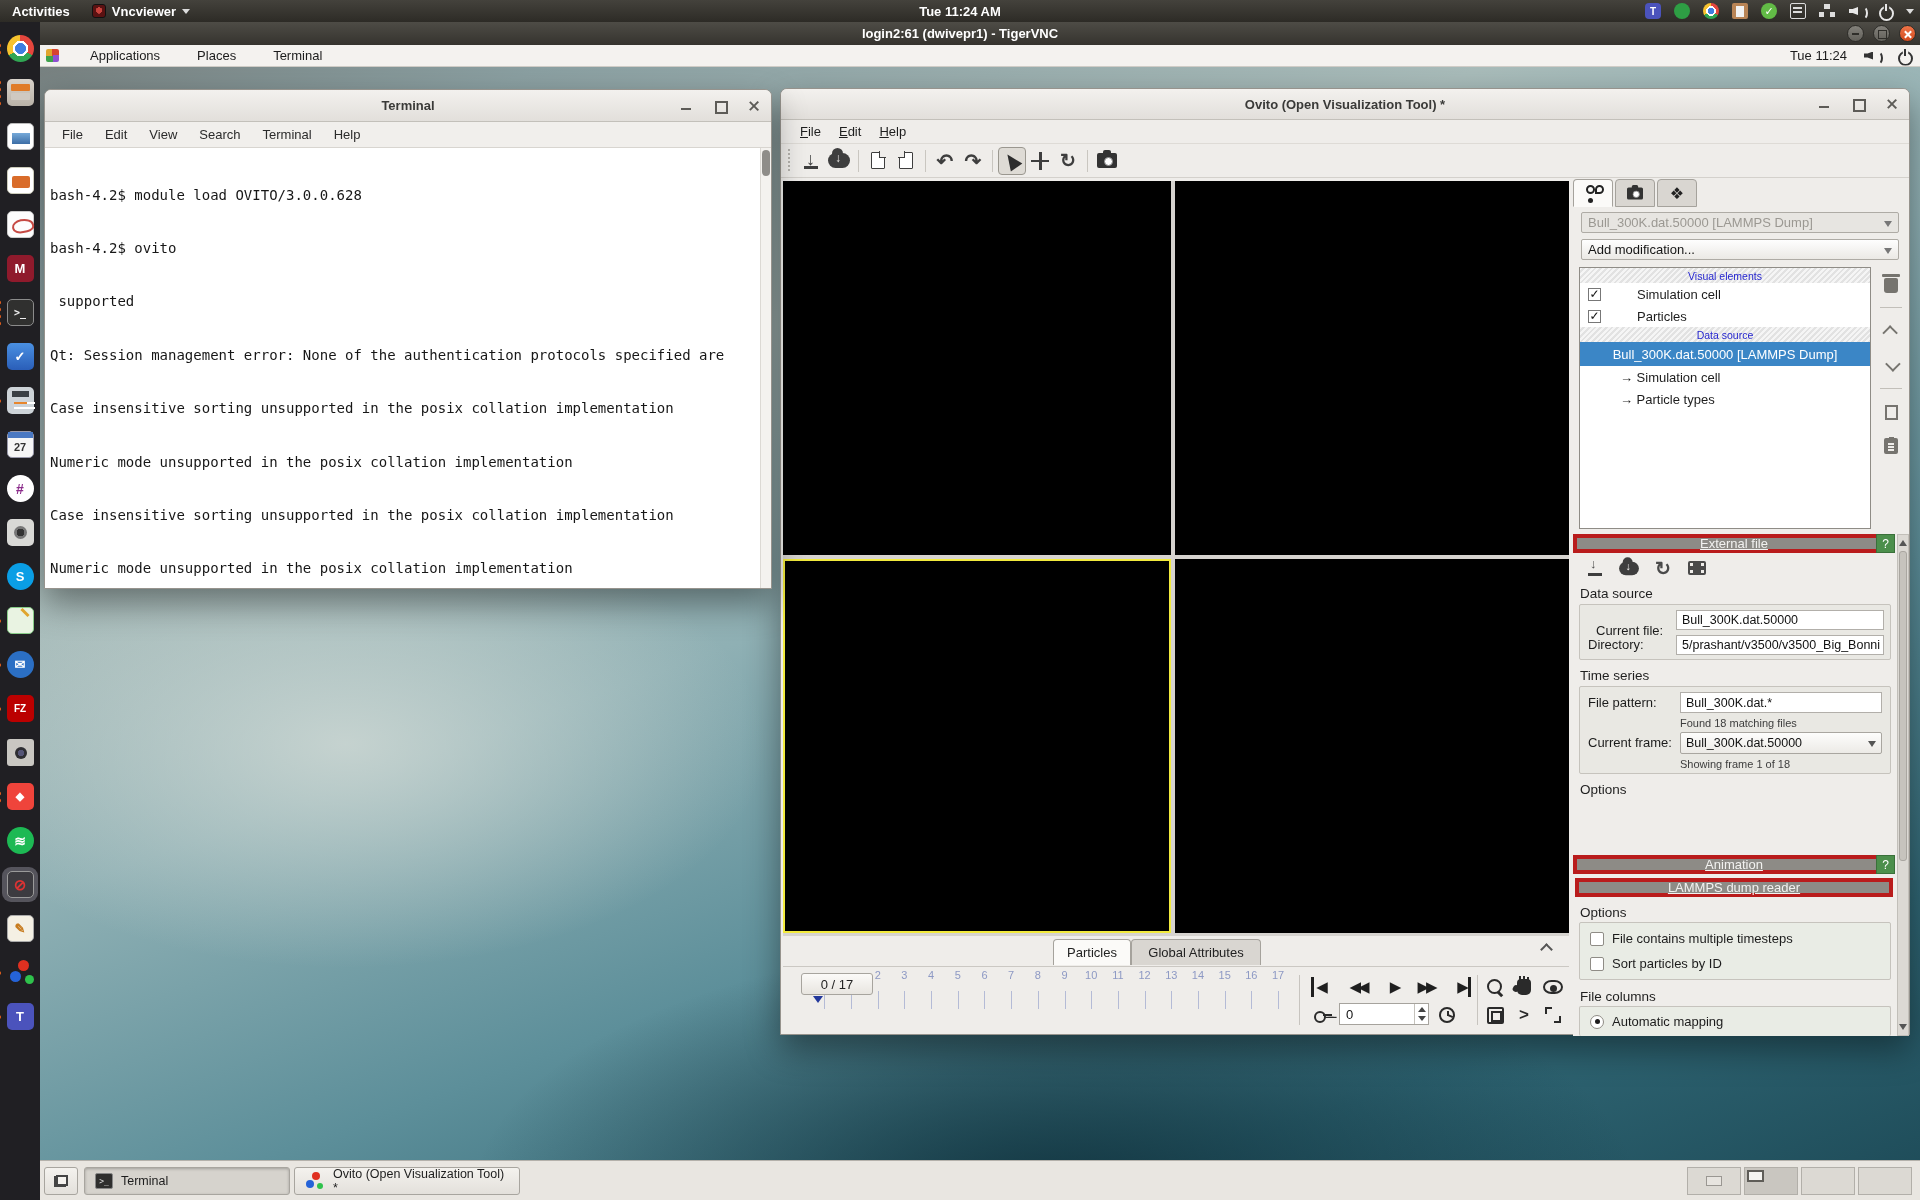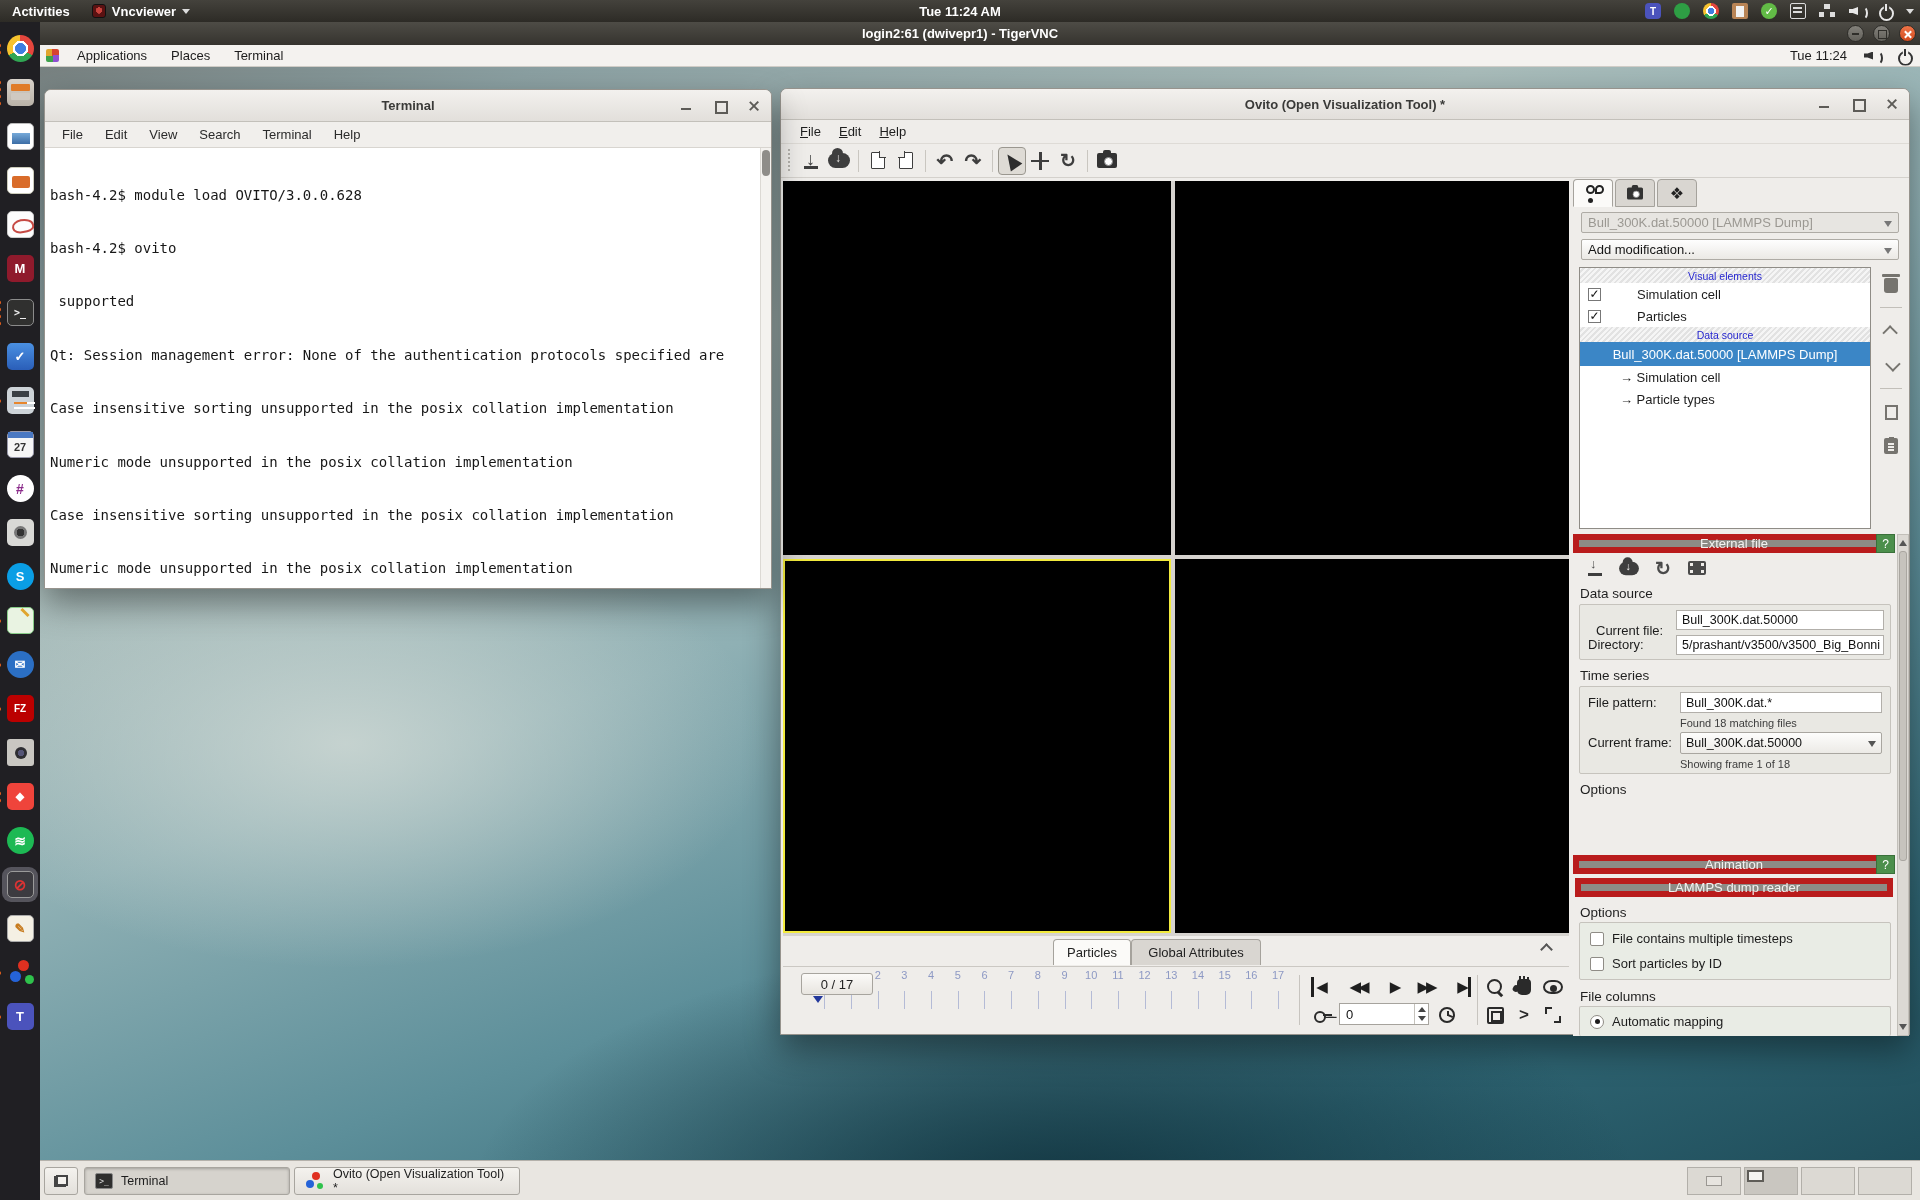--- a/index.html
+++ b/index.html
@@ -52,21 +52,21 @@
   .cbtn { width:17px; height:17px; border-radius:50%; background:linear-gradient(#83817b,#62605a); position:relative; border:1px solid #2e2d29; }
   .cbtn.close { background:linear-gradient(#ef7448,#d24a1e); }
   .cbtn.min::after { content:""; position:absolute; left:4px; top:7px; width:7px; height:2px; background:#2f2e2a; }
   .cbtn.max::after { content:""; position:absolute; left:4px; top:4px; width:7px; height:7px; border:1.5px solid #2f2e2a; }
   .cbtn.close::before, .cbtn.close::after { content:""; position:absolute; left:7px; top:3.5px; width:2px; height:9px; background:#fff; }
   .cbtn.close::before { transform:rotate(45deg);} .cbtn.close::after { transform:rotate(-45deg);}
 
   
   .classic-panel { position:absolute; left:0; top:45px; width:1920px; height:22px; background:#f4f2ef;
     border-bottom:1px solid #cfccc6; color:#1c1c1c; font-size:13px; display:flex; align-items:center; z-index:20; }
-  .classic-panel .menus { display:flex; align-items:center; gap:4px; margin-left:46px; }
+  .classic-panel .menus { display:flex; align-items:center; gap:17px; margin-left:46px; }
   .apps-glyph { width:13px; height:13px; margin-right:4px; border-radius:2px;
     background:conic-gradient(#d8432f 0 90deg, #8f4fd1 90deg 180deg, #3fa24c 180deg 270deg, #e0a52e 270deg 360deg); }
   .classic-panel .m-item { padding:0 10px; }
   .panel-right { position:absolute; right:8px; display:flex; align-items:center; gap:16px; }
   .ic-vol-d { position:relative; width:17px; height:16px; }
   .ic-vol-d::before{content:""; position:absolute; left:1px; top:4px; width:9px; height:8px; background:#333; clip-path:polygon(0 25%,40% 25%,100% 0,100% 100%,40% 75%,0 75%); }
   .ic-vol-d::after{content:""; position:absolute; left:10px; top:3px; width:6px; height:10px; border:2px solid transparent; border-right-color:#333; border-radius:50%; }
   .ic-power-d { position:relative; width:16px; height:16px; }
   .ic-power-d::before{content:""; position:absolute; left:2px; top:3px; width:11px; height:11px; border:2px solid #333; border-radius:50%; clip-path:polygon(0 0,32% 0,32% 30%,68% 30%,68% 0,100% 0,100% 100%,0 100%); }
   .ic-power-d::after{content:""; position:absolute; left:7.5px; top:1px; width:2px; height:7px; background:#333; }
@@ -267,22 +267,22 @@
   .gi-trash::before{content:""; position:absolute; left:-2px; top:-4px; width:18px; height:3px; background:#76746f; border-radius:1px; }
   .chev { width:11px; height:11px; border-left:2.6px solid #76746f; border-top:2.6px solid #76746f; }
   .chev.up { transform:rotate(45deg) translateY(2px); }
   .chev.dn { transform:rotate(225deg) translateY(2px); }
   .gi-copy { position:relative; width:13px; height:15px; border:2px solid #76746f; background:#efedea; }
   .gi-copy::before{content:""; position:absolute; left:3px; top:-6px; width:11px; height:13px; border:2px solid #76746f; background:#efedea; z-index:-1; }
   .gi-clipboard { position:relative; width:14px; height:16px; border:2px solid #76746f; border-radius:2px; background:#76746f; }
   .gi-clipboard::before{content:""; position:absolute; left:2.5px; top:-3px; width:5px; height:3px; background:#76746f; }
   .gi-clipboard::after{content:""; position:absolute; left:2px; top:3px; width:6px; height:1.6px; background:#efedea; box-shadow:0 3px 0 #efedea, 0 6px 0 #efedea; }
 
-  .roll-header { position:absolute; left:0; width:322px; height:19px; background:#8d8b86; border:6px solid #b91c1c;
-    color:#f2f2f0; font-size:13px; display:flex; align-items:center; justify-content:center; }
+  .roll-header { position:absolute; left:0; width:322px; height:19px; background:#8d8b86; border:4px solid #b91c1c;
+    color:#f2f2f0; font-size:13px; display:flex; align-items:center; justify-content:center;text-decoration:underline; }
   .help-box { position:absolute; left:303px; width:19px; height:19px; background:#4c8f4c; border:1px solid #3a703a;
     color:#fff; font-size:12px; display:flex; align-items:center; justify-content:center; }
   .panel-scroll { position:absolute; left:324px; top:355px; width:12px; height:502px; background:#dcd9d4; border:1px solid #c2bfb9; }
   .ps-arrow { position:absolute; left:1px; width:8px; height:8px; }
   .ps-up { top:3px; border-left:4px solid transparent; border-right:4px solid transparent; border-bottom:6px solid #555; width:0; }
   .ps-dn { bottom:3px; border-left:4px solid transparent; border-right:4px solid transparent; border-top:6px solid #555; width:0; }
   .ps-thumb { position:absolute; left:1px; top:16px; width:8px; height:310px; background:#c6c3bd; border:1px solid #a9a6a0; border-radius:3px; }
 
   .ext-icons { position:absolute; left:10px; top:377px; display:flex; align-items:center; gap:10px; color:#4a4a4a; }
   .ei { width:24px; height:24px; display:flex; align-items:center; justify-content:center; }

